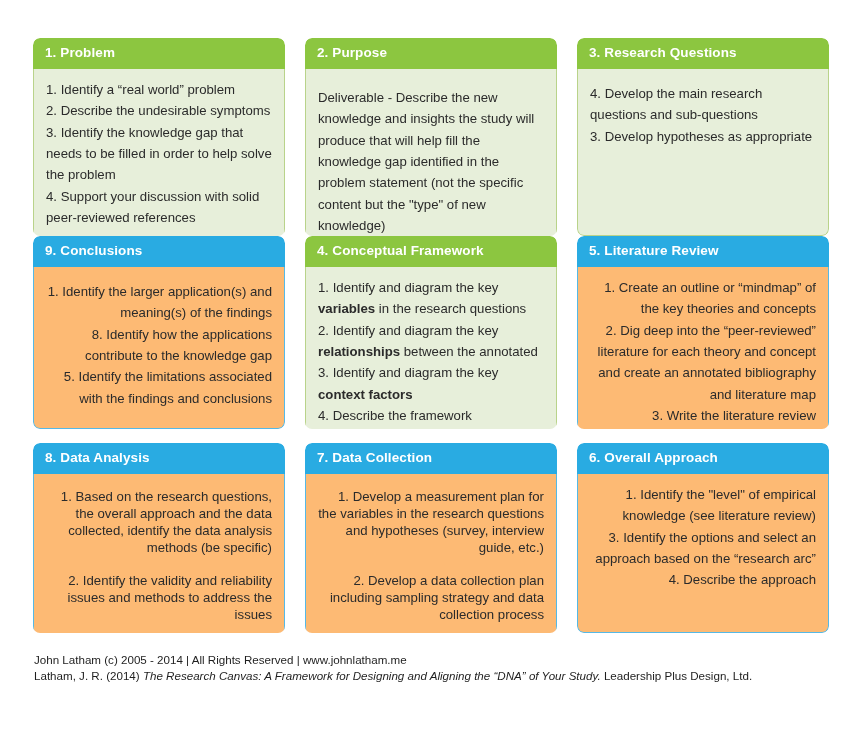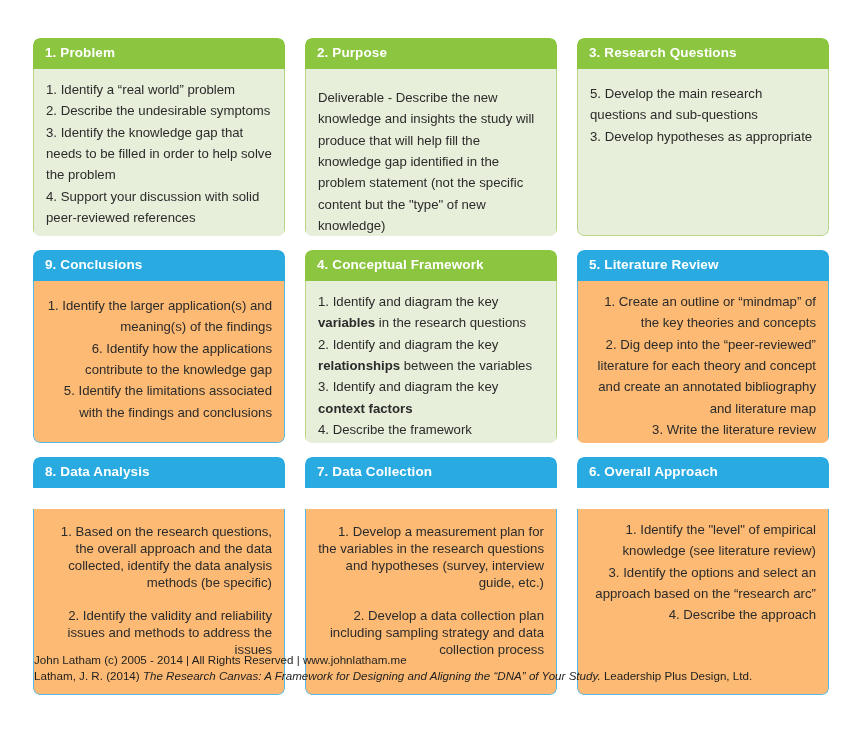--- a/index.html
+++ b/index.html
@@ -78,21 +78,21 @@
     margin-top: 1.15em;
   }
   .pad-extra-top { padding-top: 18px; }
   .pad-mid-top { padding-top: 14px; }
 
   .bold { font-weight: bold; }
 
   
   .row1 .card { height: 198px; }
   .row2 .card { height: 193px; }
-  .row3 .card { height: 238px; gap: 21px; }
+  .row3 .card { height: 190px; }
 
   #footer {
     position: absolute;
     left: 34px;
     top: 652px;
     font-size: 11.6px;
     color: #1e1e1e;
     line-height: 1.42;
   }
   #footer .credit-line { white-space: nowrap; }
@@ -118,43 +118,43 @@
     <div class="card theme-green">
       <div class="card-header">2. Purpose</div>
       <div class="card-body lines-loose pad-extra-top">
         <p>Deliverable - Describe the new knowledge and insights the study will produce that will help fill the knowledge gap  identified in the problem statement (not the specific content but the "type" of new knowledge)</p>
       </div>
     </div>
 
     <div class="card theme-green">
       <div class="card-header">3. Research Questions</div>
       <div class="card-body lines-loose pad-mid-top">
-        <p>5. Develop the main research questions and sub-questions</p>
+        <p>4. Develop the main research questions and sub-questions</p>
         <p>3. Develop hypotheses as appropriate</p>
       </div>
     </div>
 
   </div>
 
-  <div class="grid row2" style="margin-top:14px;">
+  <div class="grid row2" style="">
 
     <div class="card theme-blue">
       <div class="card-header">9. Conclusions</div>
       <div class="card-body lines-loose pad-mid-top">
         <p>1. Identify the larger application(s) and meaning(s) of the findings</p>
-        <p>6. Identify how the applications contribute to the knowledge gap</p>
+        <p>8. Identify how the applications contribute to the knowledge gap</p>
         <p>5. Identify the limitations associated with the findings and conclusions</p>
       </div>
     </div>
 
     <div class="card theme-green">
       <div class="card-header">4. Conceptual Framework</div>
       <div class="card-body lines-loose">
         <p><span>1. Identify and diagram the key </span><span class="bold">variables</span><span> in the research questions</span></p>
-        <p><span>2. Identify and diagram the key </span><span class="bold">relationships</span><span> between the variables</span></p>
+        <p><span>2. Identify and diagram the key </span><span class="bold">relationships</span><span> between the annotated</span></p>
         <p><span>3. Identify and diagram the key </span><span class="bold">context factors</span></p>
         <p><span>4. Describe the framework</span></p>
       </div>
     </div>
 
     <div class="card theme-blue">
       <div class="card-header">5. Literature Review</div>
       <div class="card-body lines-loose">
         <p>1. Create an outline or “mindmap” of the key theories and concepts</p>
         <p>2. Dig deep into the “peer-reviewed” literature for each theory and concept and create an annotated bibliography and literature map</p>

